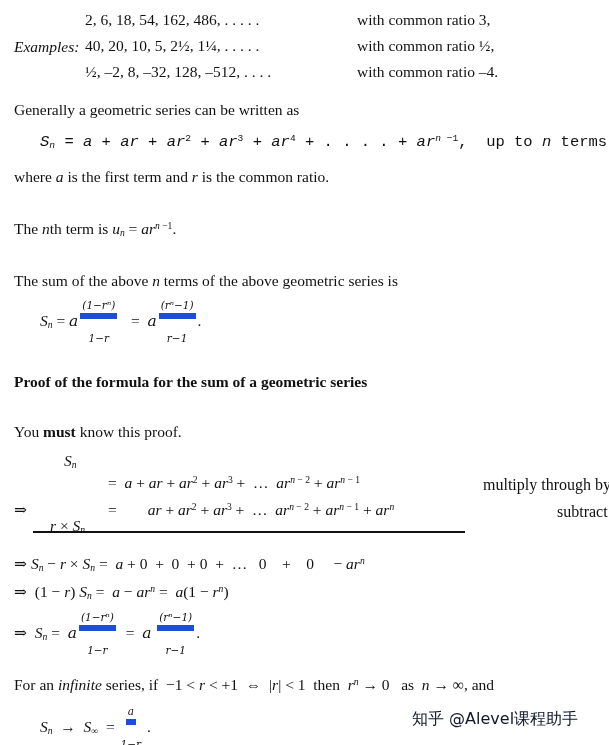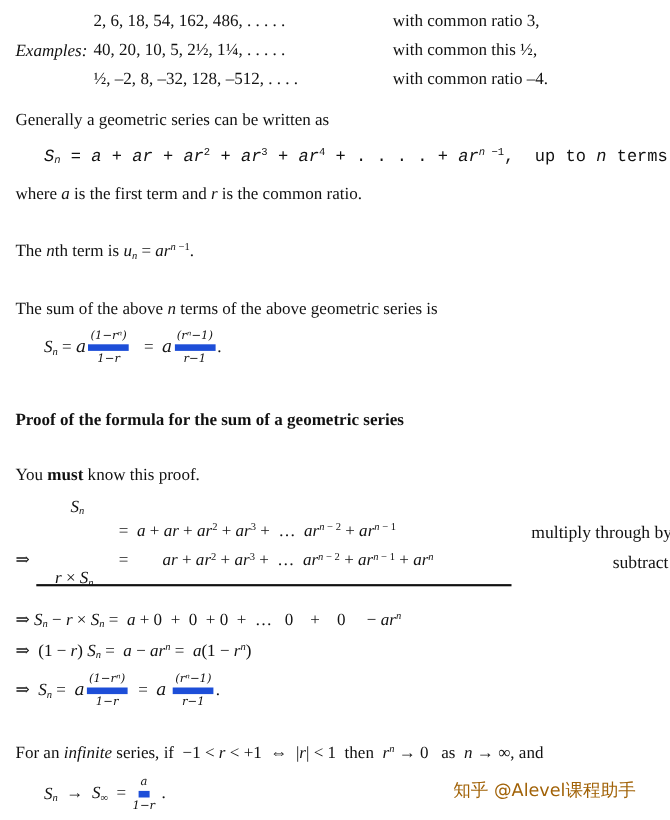--- a/index.html
+++ b/index.html
@@ -8,34 +8,34 @@
       font-family: "Liberation Serif", "DejaVu Serif", serif;
       color: #111; font-size: 15.5px;
     }
     .abs { position: absolute; white-space: nowrap; line-height: 1; }
     .it { font-style: italic; }
     .b { font-weight: bold; }
     sup { font-size: 0.62em; vertical-align: 0.55em; line-height: 0; }
     sub { font-size: 0.62em; vertical-align: -0.25em; line-height: 0; }
     .frac { display: inline-flex; flex-direction: column; align-items: center; vertical-align: middle; margin: 0 2px; font-family: "DejaVu Serif", serif; }
     .frac .num { font-size: 10.5px; padding: 0 2px 1px 2px; border-bottom: 6px solid #1d4ed8; line-height: 1.1; }
-    .frac .den { font-size: 10.5px; padding-top: 2px; line-height: 1.1; }
+    .frac .den { font-size: 10.5px; padding-top: 2px; line-height: 1.1; margin-top: 12px; }
     .cam { font-family: "DejaVu Serif", serif; font-style: italic; }
     .small { font-size: 16px; }
     .rule { position: absolute; left: 33px; top: 531px; width: 432px; height: 2px; background: #111; }
-    .watermark { color: #a16207; font-family: "DejaVu Sans", sans-serif; font-size: 16px; }
+    .watermark { color: #0f172a; font-family: "DejaVu Sans", sans-serif; font-size: 16px; }
   </style>
 </head>
 <body>
 
 <div class="abs" style="left:14px; top:12px;margin-top:27px;"><span class="it">Examples:</span></div>
 <div class="abs" style="left:85px; top:12px;">2, 6, 18, 54, 162, 486,   . . . . .</div>
 <div class="abs" style="left:357px; top:12px;">with common ratio  3,</div>
 <div class="abs" style="left:85px; top:38px;">40, 20, 10, 5, 2½, 1¼,  . . . . .</div>
-<div class="abs" style="left:357px; top:38px;">with common this  ½,</div>
+<div class="abs" style="left:357px; top:38px;">with common ratio  ½,</div>
 <div class="abs" style="left:85px; top:64px;">½, –2, 8, –32, 128, –512, . . . .</div>
 <div class="abs" style="left:357px; top:64px;">with common ratio  –4.</div>
 
 <div class="abs" style="left:14px; top:102px;">Generally a geometric series can be written as</div>
 <div class="abs" style="left:40px; top:135px;font-family:Liberation Mono, monospace;">
   <span class="it">S<sub>n</sub></span>&nbsp;=&nbsp;<span class="it">a</span> + <span class="it">ar</span> + <span class="it">ar</span><sup>2</sup> + <span class="it">ar</span><sup>3</sup> + <span class="it">ar</span><sup>4</sup> + . . . . + <span class="it">ar</span><sup><span class="it">n</span> −1</sup>,&nbsp;
   <span>up to</span>&nbsp;<span class="it">n</span>&nbsp;<span>terms</span>
 </div>
 <div class="abs" style="left:14px; top:169px;">
   <span>where</span>&nbsp;<span class="it">a</span>&nbsp;<span>is the first term and</span>&nbsp;<span class="it">r</span>&nbsp;<span>is the common ratio.</span>

